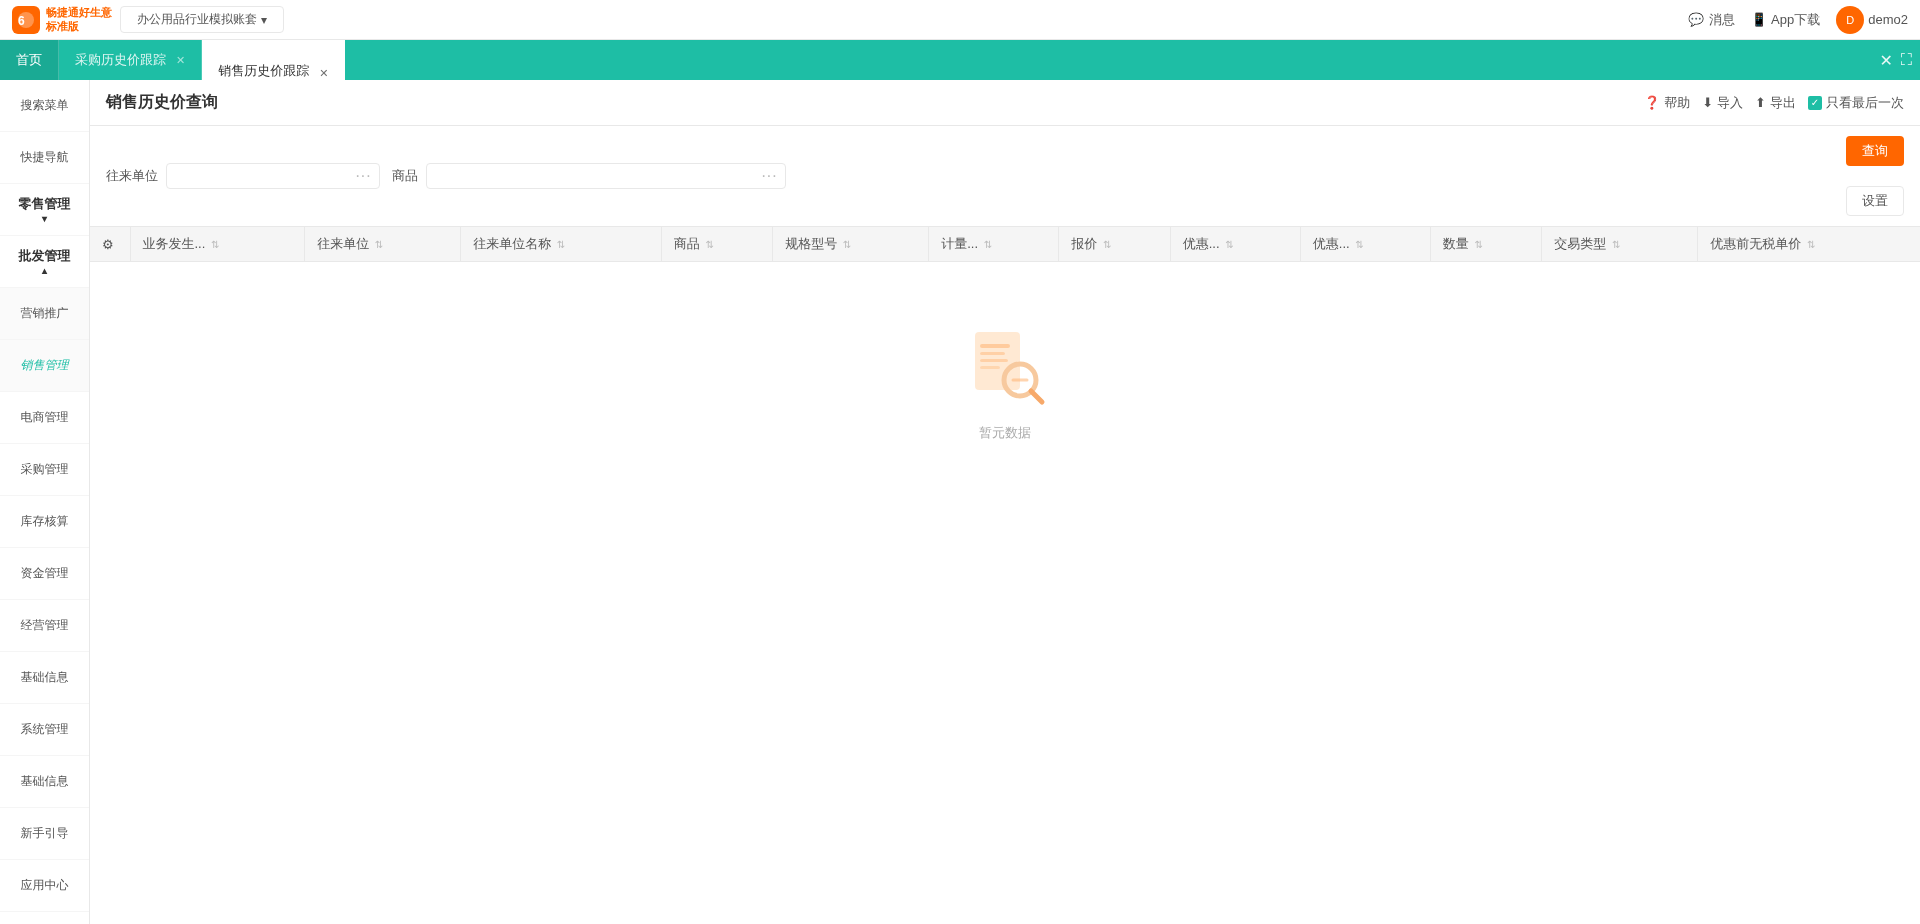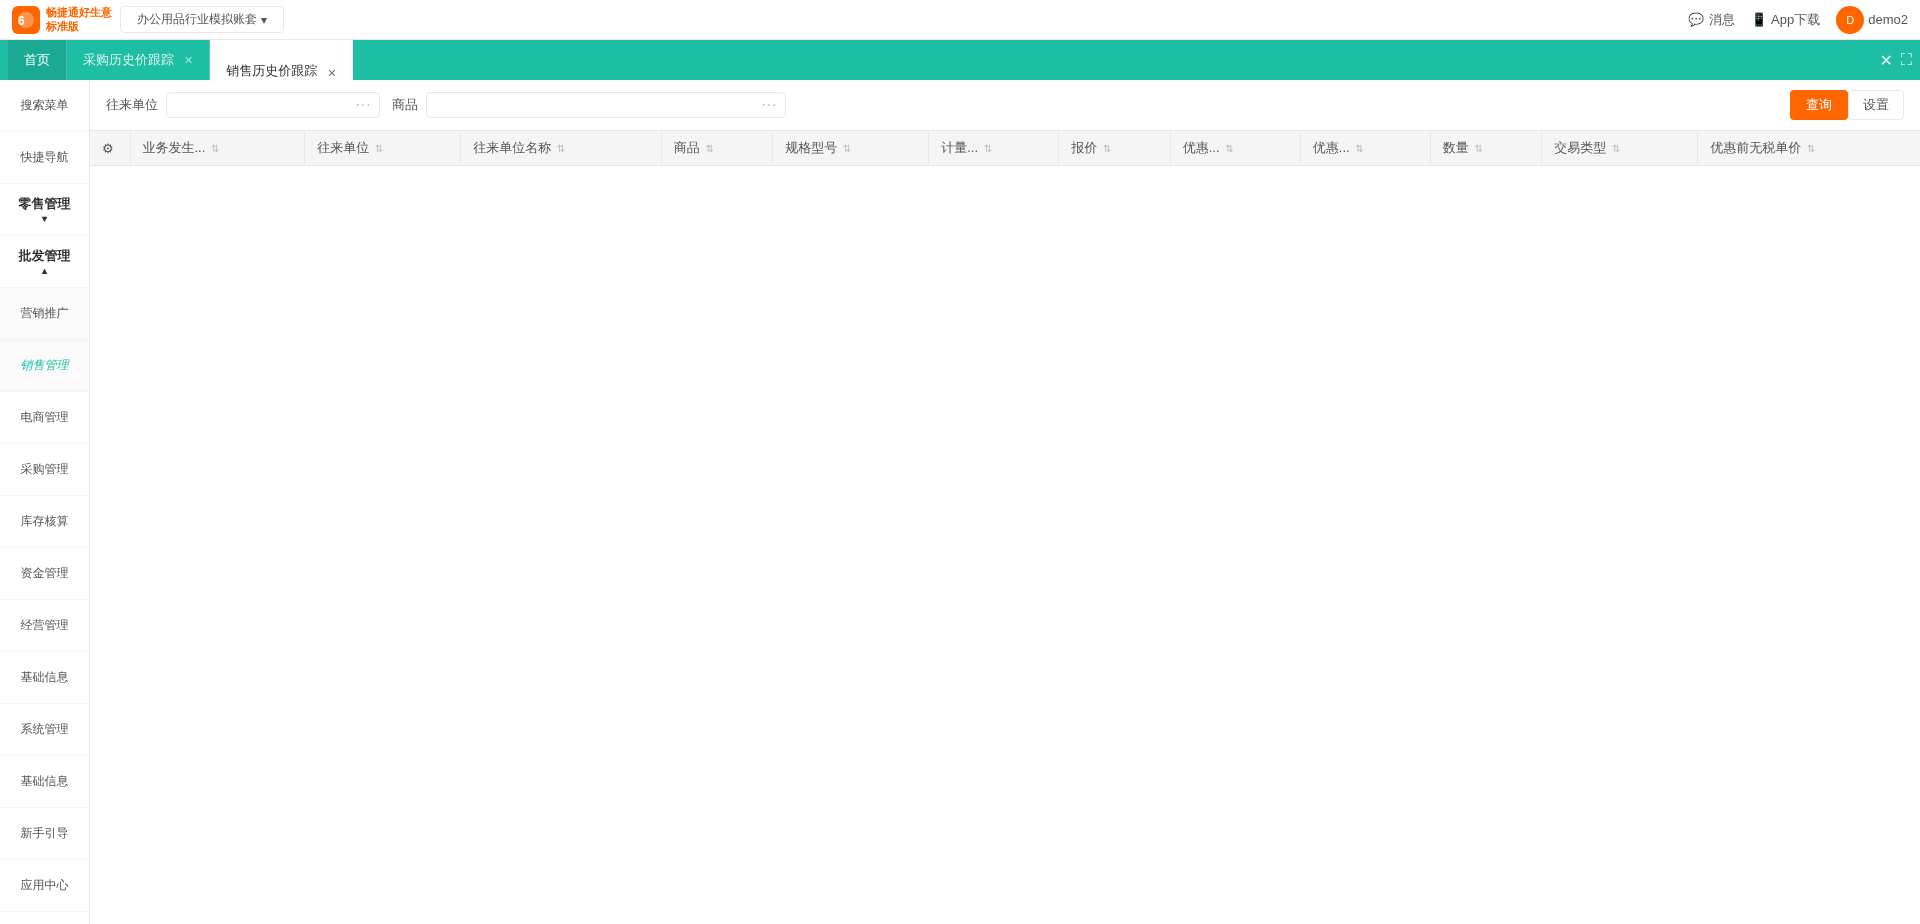--- a/index.html
+++ b/index.html
@@ -13,21 +13,21 @@
     .logo-icon svg { width: 20px; height: 20px; }
     .logo-text { font-size: 11px; color: #f60; font-weight: bold; line-height: 1.2; }
     .workspace-selector { display: flex; align-items: center; gap: 4px; padding: 4px 16px; border: 1px solid #e8e8e8; border-radius: 4px; cursor: pointer; font-size: 12px; color: #555; }
     .top-bar-right { display: flex; align-items: center; gap: 16px; font-size: 13px; color: #555; }
     .top-bar-right-item { display: flex; align-items: center; gap: 4px; cursor: pointer; }
     .user-avatar { width: 28px; height: 28px; border-radius: 50%; background: #f60; display: flex; align-items: center; justify-content: center; color: #fff; font-size: 11px; }
 
     
     .tab-bar { height: 40px; background: #1ebea5; display: flex; align-items: center; padding: 0 0; flex-shrink: 0; }
     .tab { display: flex; align-items: center; height: 40px; padding: 0 16px; cursor: pointer; font-size: 13px; color: rgba(255,255,255,0.85); gap: 6px; border-right: 1px solid rgba(255,255,255,0.2); }
-    .tab.home { background: rgba(0,0,0,0.1); color: #fff; margin-left: 8px; }
+    .tab.home { background: rgba(0,0,0,0.1); color: #fff; }
     .tab.active { background: #fff; color: #333; align-items: flex-end; }
     .tab .close-btn { font-size: 11px; color: inherit; opacity: 0.7; cursor: pointer; margin-left: 4px; }
     .tab-bar-actions { margin-left: auto; display: flex; align-items: center; padding-right: 8px; gap: 8px; }
     .tab-bar-actions .icon-btn { color: rgba(255,255,255,0.9); cursor: pointer; font-size: 16px; }
 
     
     .main-layout { display: flex; flex: 1; overflow: hidden; }
 
     
     .sidebar { width: 90px; background: #fff; border-right: 1px solid #e8e8e8; display: flex; flex-direction: column; flex-shrink: 0; overflow-y: auto; }
@@ -190,40 +190,63 @@
       <span>应用中心</span>
     </div>
     <div class="sidebar-item">
       
     </div>
 
   </div>
 
   <div class="content-area">
 
+    <div class="page-header">
+      <div class="page-title-row">
+        <div class="page-title">销售历史价查询</div>
+        <div class="page-actions">
+          <div class="page-action-item">
+            <span>❓</span>
+            <span>帮助</span>
+          </div>
+          <div class="page-action-item">
+            <span>⬇</span>
+            <span>导入</span>
+          </div>
+          <div class="page-action-item">
+            <span>⬆</span>
+            <span>导出</span>
+          </div>
+          <div class="checkbox-item">
+            <div class="checkbox-blue"></div>
+            <span>只看最后一次</span>
+          </div>
+        </div>
+      </div>
+    </div>
 
     <div class="filter-bar">
 
       <div class="filter-group">
         <span class="filter-label">往来单位</span>
         <div class="filter-input-group">
           <input class="filter-input" type="text" style="">
           <span class="filter-dots">···</span>
         </div>
       </div>
 
       <div class="filter-group">
         <span class="filter-label">商品</span>
         <div class="filter-input-group" style="min-width:360px;">
           <input class="filter-input" type="text" style="">
           <span class="filter-dots">···</span>
         </div>
       </div>
 
-      <div style="display:flex;gap:0;margin-left:auto;">
+      <div style="display:flex;flex-direction:column;gap:20px;margin-left:auto;">
         <button class="query-btn">查询</button>
         <button class="setting-btn">设置</button>
       </div>
     </div>
 
     <div class="table-container">
       <table class="data-table">
         <thead>
           <tr>
             <th class="th-settings">
@@ -276,16 +299,36 @@
             <th>
               <span>优惠前无税单价</span>
               <span class="sort-icon">⇅</span>
             </th>
           </tr>
         </thead>
         <tbody>
         </tbody>
       </table>
 
+      <div class="empty-state">
+        <div style="width:90px;height:90px;position:relative;">
+          
+          <svg width="90" height="90" viewBox="0 0 90 90" fill="none" xmlns="http://www.w3.org/2000/svg">
+
+            <rect x="15" y="10" width="45" height="58" rx="4" fill="#ffe0c0" opacity="0.7"></rect>
+            <rect x="20" y="22" width="30" height="4" rx="2" fill="#ffb87a" opacity="0.6"></rect>
+            <rect x="20" y="30" width="25" height="3" rx="2" fill="#ffb87a" opacity="0.5"></rect>
+            <rect x="20" y="37" width="28" height="3" rx="2" fill="#ffb87a" opacity="0.5"></rect>
+            <rect x="20" y="44" width="20" height="3" rx="2" fill="#ffb87a" opacity="0.4"></rect>
+
+            <circle cx="60" cy="58" r="16" fill="none" stroke="#f7c99e" stroke-width="5"></circle>
+
+            <line x1="71" y1="69" x2="82" y2="80" stroke="#f7a96a" stroke-width="5" stroke-linecap="round"></line>
+
+            <line x1="53" y1="58" x2="67" y2="58" stroke="#ffb87a" stroke-width="3" stroke-linecap="round" opacity="0.6"></line>
+          </svg>
+        </div>
+        <div class="empty-text">暂元数据</div>
+      </div>
     </div>
 
   </div>
 </div>
 
 </body></html>

